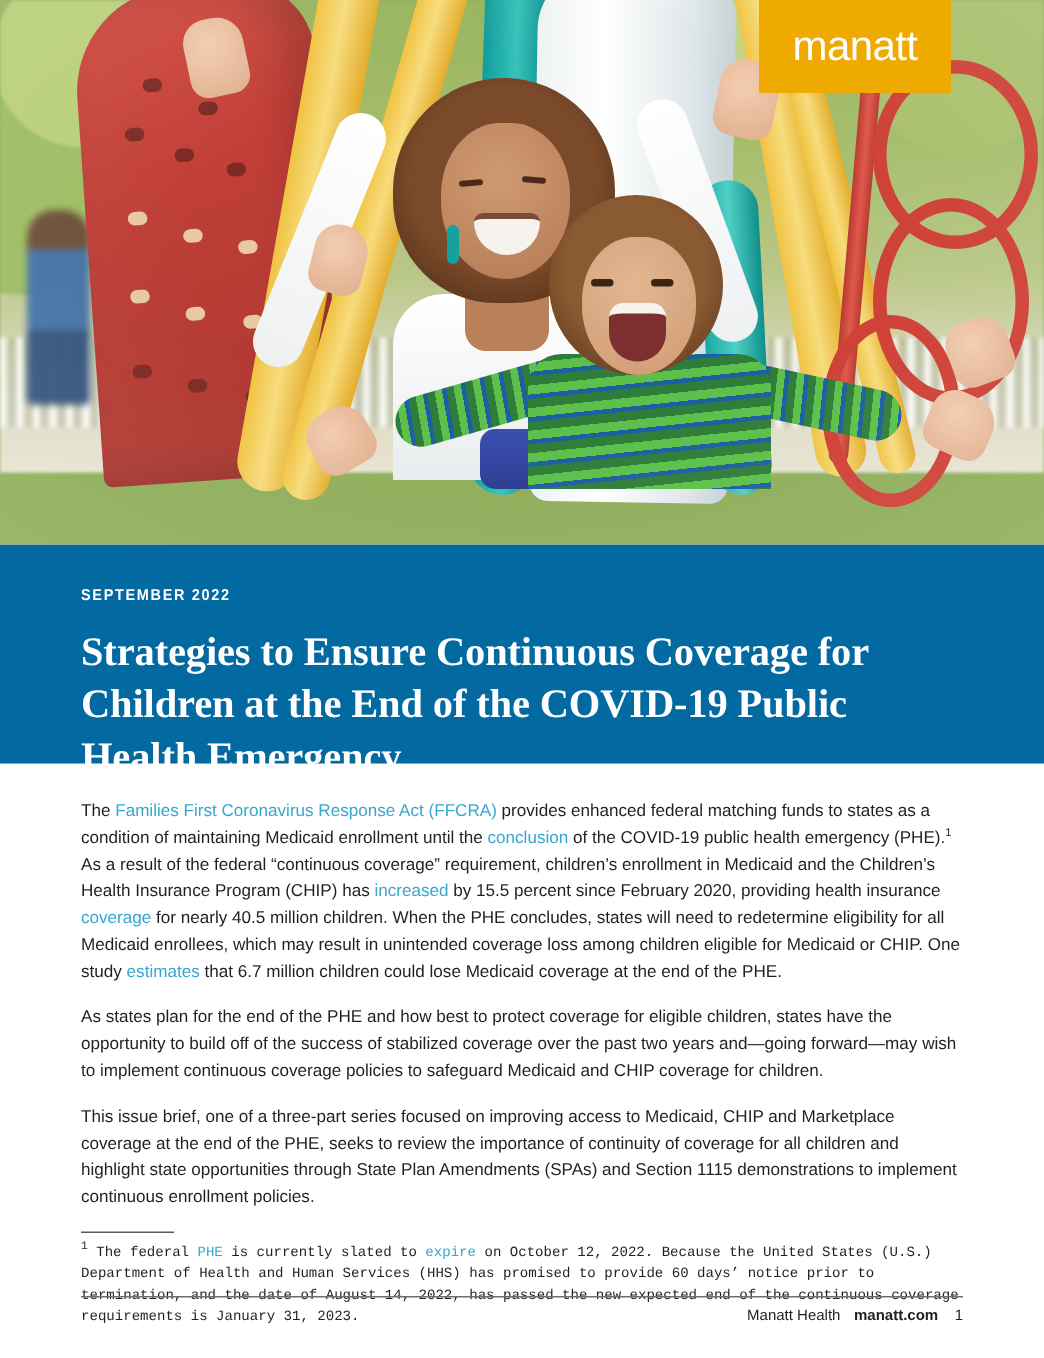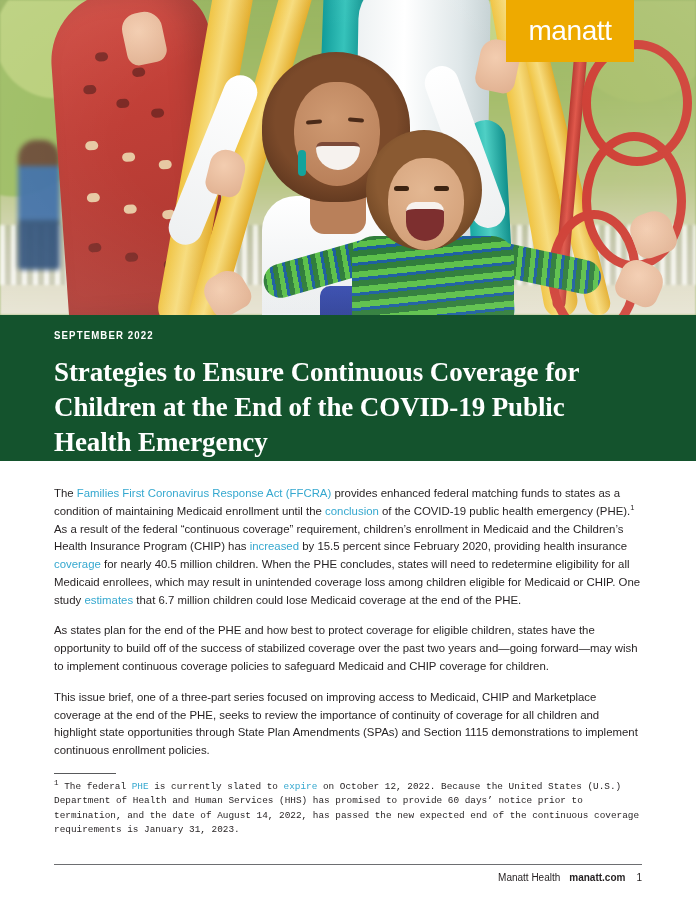--- a/index.html
+++ b/index.html
@@ -13,21 +13,21 @@
     font-family: "Liberation Sans", sans-serif;
     color: #231f20;
     overflow: hidden;
     position: relative;
   }
 
   
   .hero {
     position: relative;
     width: 696px;
-    height: 315px;
+    height: 363px;
     overflow: hidden;
     background: #8fae5a;
   }
   .photo {
     position: absolute;
     inset: 0;
     overflow: hidden;
   }
   
   .bg-trees {
@@ -253,22 +253,22 @@
     color: #ffffff;
     font-family: "Liberation Sans", sans-serif;
     font-size: 28px;
     font-weight: 400;
     letter-spacing: -0.4px;
     line-height: 1;
   }
 
   
   .banner {
-    background: #14532d;
-    padding: 14px 54px 24px 54px;
+    background: #0369a1;
+    padding: 28px 54px 24px 54px;
     box-sizing: border-box;
     height: 146px;
   }
   .banner-date {
     color: #ffffff;
     font-size: 10.5px;
     font-weight: 700;
     letter-spacing: 1.2px;
     transform: scaleX(.92);
     transform-origin: left center;

